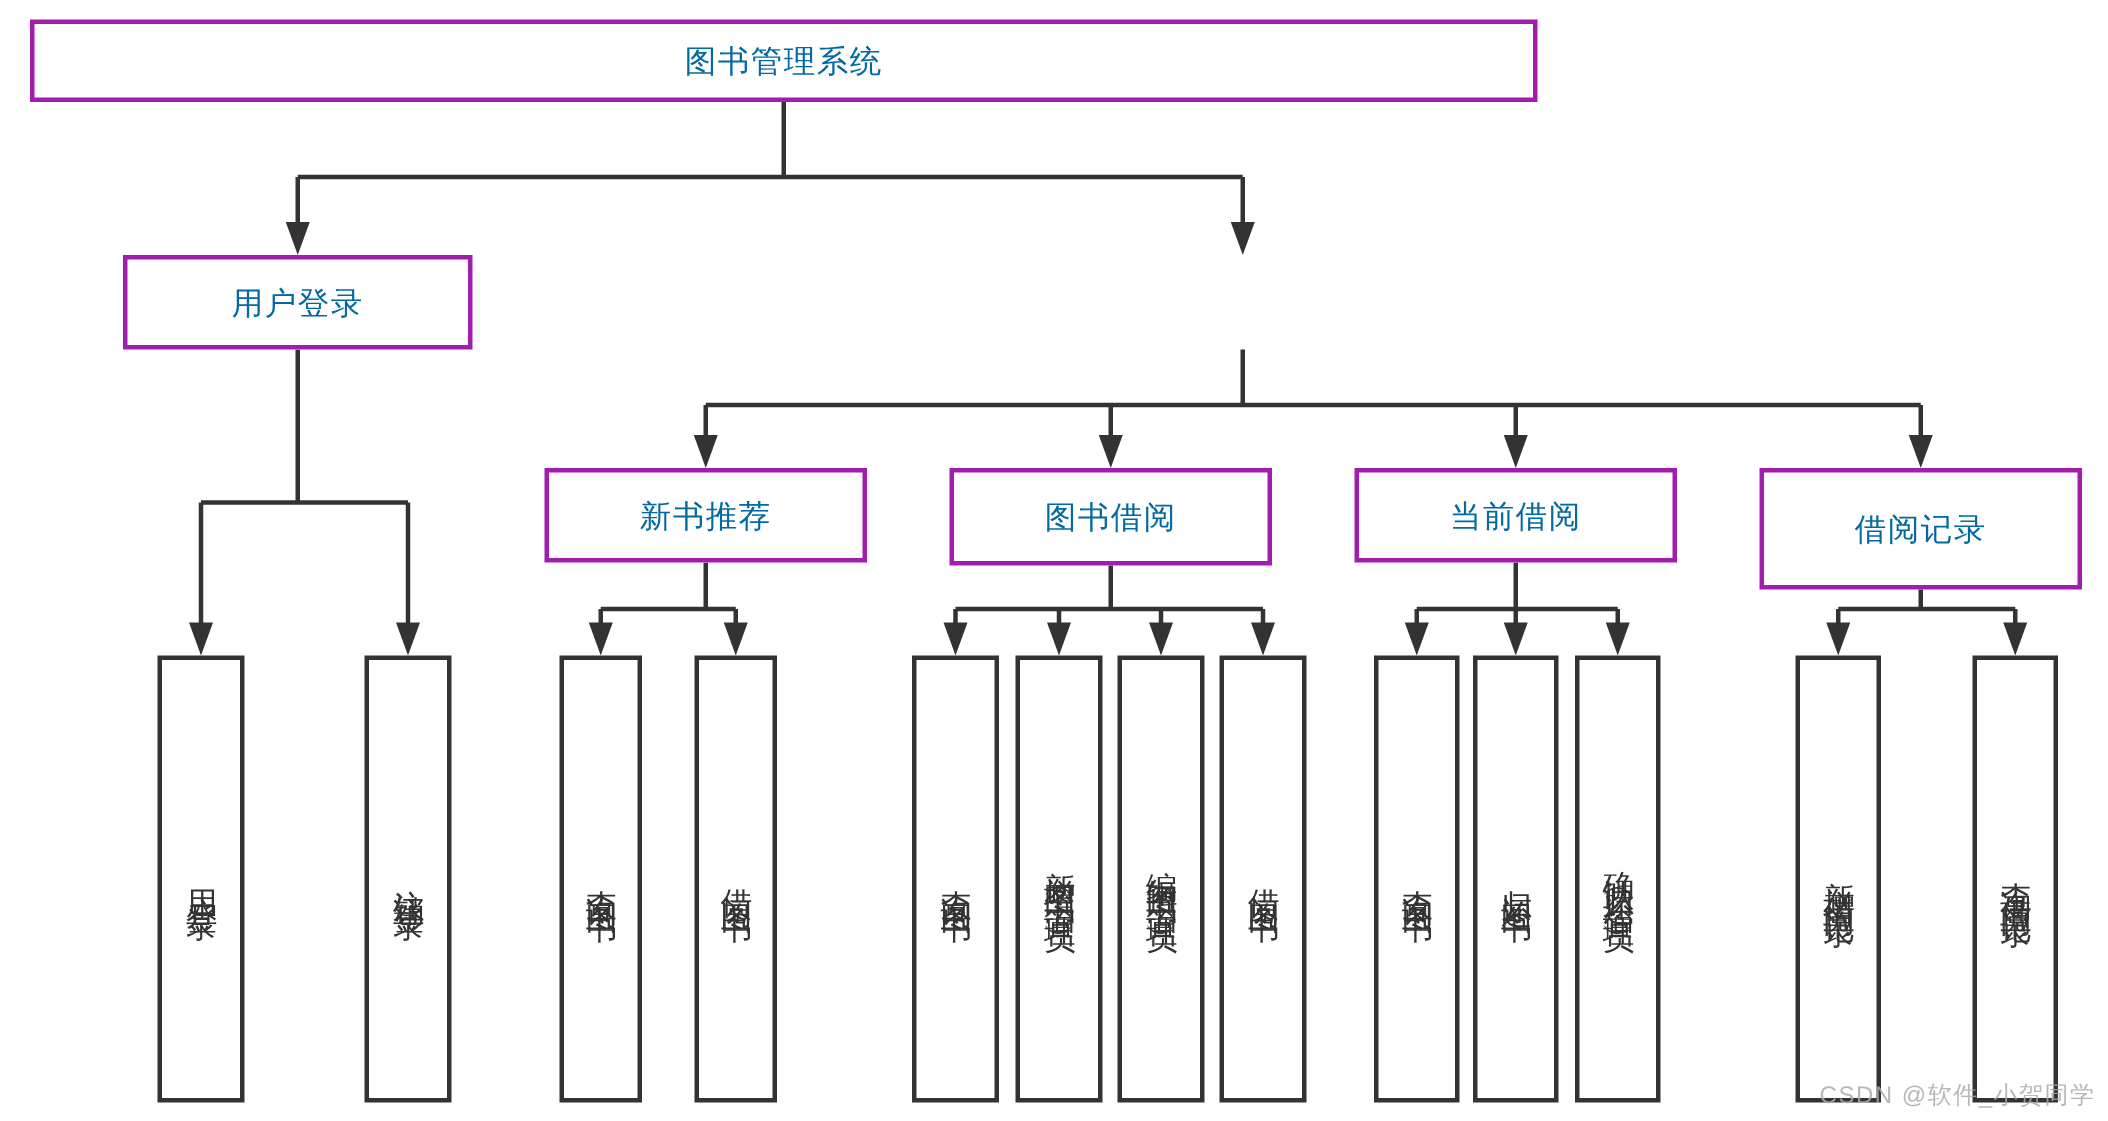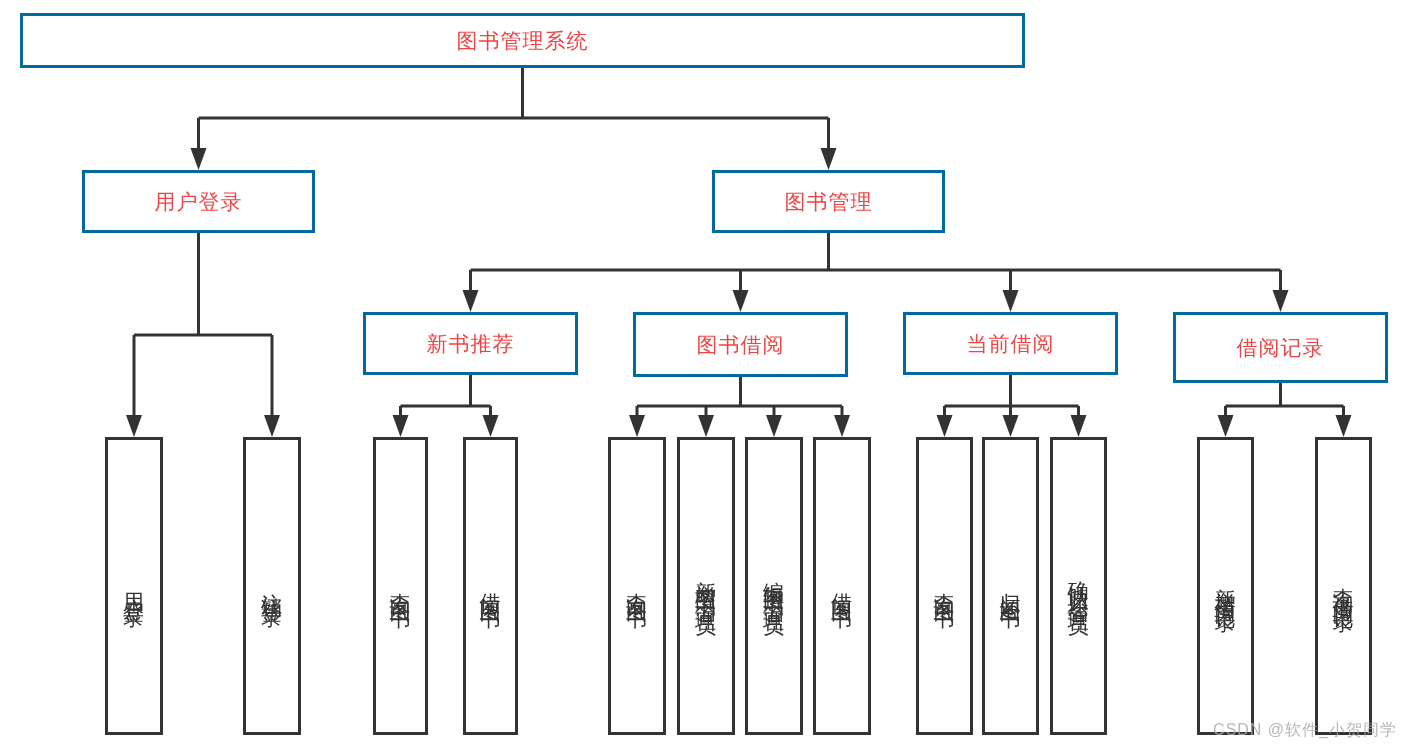--- a/index.html
+++ b/index.html
@@ -13,28 +13,28 @@
     overflow: hidden;
   }
   svg.connectors {
     position: absolute;
     left: 0; top: 0;
     width: 1405px; height: 747px;
   }
   .hbox {
     position: absolute;
     box-sizing: border-box;
-    border: 3px solid #0369a1;
+    border: 3px solid #a21caf;
     background: #ffffff;
     display: flex;
     align-items: center;
     justify-content: center;
     font-size: 21px;
     letter-spacing: 1px;
-    color: #ef4444;
+    color: #0369a1;
     z-index: 2;
   }
   .vbox {
     position: absolute;
     box-sizing: border-box;
     border: 3px solid #333333;
     background: #ffffff;
     top: 437px;
     height: 298px;
     display: flex;
@@ -132,34 +132,31 @@
     </g>
   </svg>
 
   <div class="hbox" style="left:20px; top:13px; width:1005px; height:55px;">
     <span>图书管理系统</span>
   </div>
 
   <div class="hbox" style="left:82px; top:170px; width:233px; height:63px;">
     <span>用户登录</span>
   </div>
-  <div class="hbox" style="left:712px; top:170px; width:233px; height:63px;">
-    <span>图书管理</span>
-  </div>
 
   <div class="hbox" style="left:363px; top:312px; width:215px; height:63px;align-items:center;">
     <span>新书推荐</span>
   </div>
   <div class="hbox" style="left:633px; top:312px; width:215px; height:65px;">
     <span>图书借阅</span>
   </div>
   <div class="hbox" style="left:903px; top:312px; width:215px; height:63px;">
     <span>当前借阅</span>
   </div>
-  <div class="hbox" style="left:1173px; top:312px; width:215px; height:71px;">
+  <div class="hbox" style="left:1173px; top:312px; width:215px; height:81px;">
     <span>借阅记录</span>
   </div>
 
   <div class="vbox" style="left:105px; width:58px;">
     <span class="vtext">用户登录</span>
   </div>
   <div class="vbox" style="left:243px; width:58px;">
     <span class="vtext">注销登录</span>
   </div>
 

